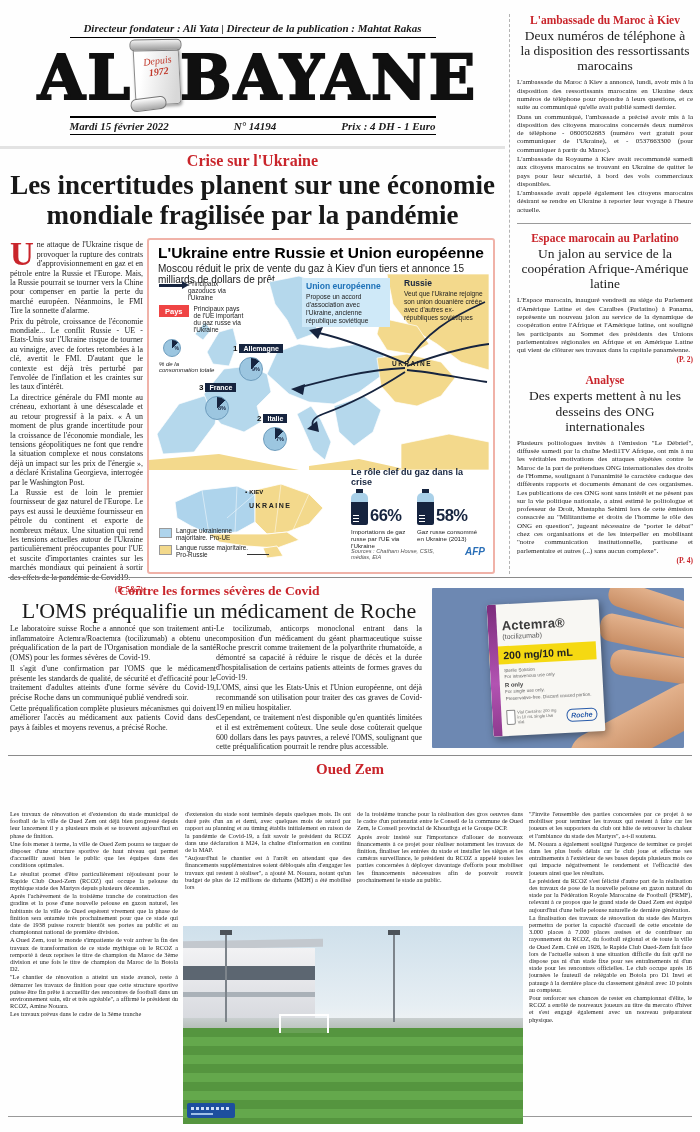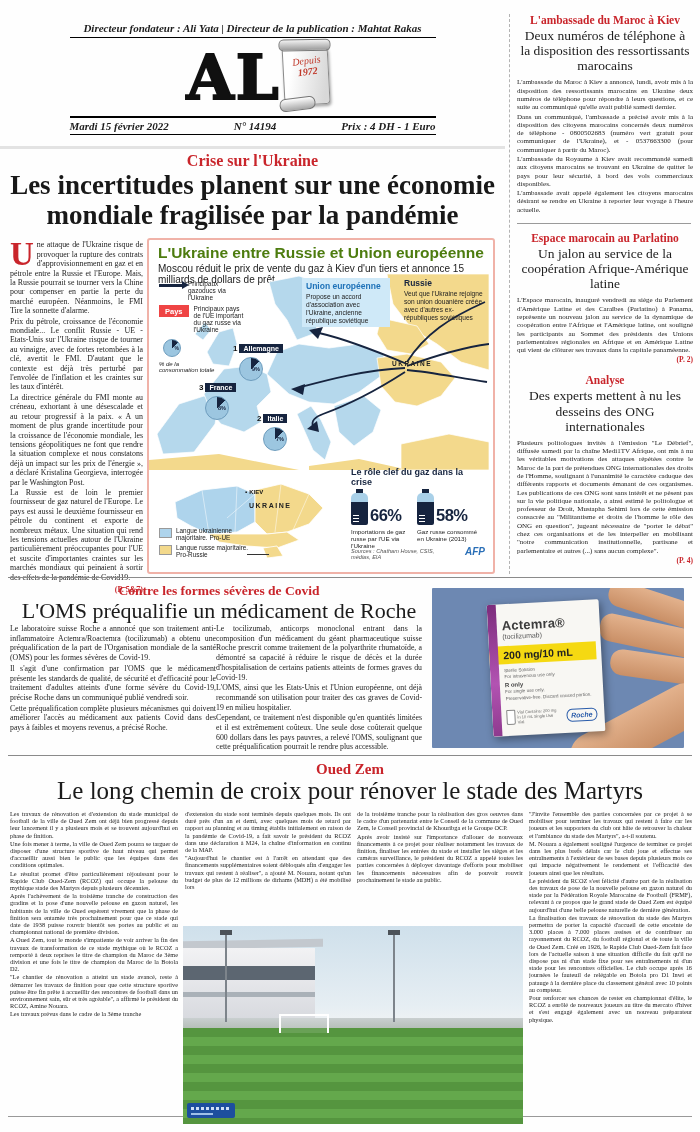--- a/index.html
+++ b/index.html
@@ -42,21 +42,21 @@
   .lead-kicker{color:#c9252b;font-weight:bold;font-size:16px;text-align:center;margin-top:3px;}
   .lead-headline{font-weight:bold;font-size:27px;line-height:1.1;text-align:center;margin:1px 8px 0;color:#181818;}
   .lead-row{display:flex;margin-top:8px;}
   .lead-col{width:147px;padding:2px 4px 0 10px;font-size:7.9px;line-height:9.4px;text-align:justify;box-sizing:border-box;}
   .lead-col p{margin:0 0 1px;}
   .dropcap{float:left;font-size:33px;line-height:26px;font-weight:bold;color:#c9252b;padding:1px 3px 0 0;}
   .lead-ref{color:#c9252b;font-weight:bold;font-size:8px;text-align:right;margin-top:3px;}
   
   .ig{position:relative;width:344px;height:332px;border:2px solid #f0b2a8;border-radius:3px;background:#fff;
       font-family:"Liberation Sans",sans-serif;overflow:hidden;flex:none;}
-  .ig-title{position:absolute;left:9px;top:4px;color:#4d7c0f;font-weight:bold;font-size:15.5px;}
+  .ig-title{position:absolute;left:9px;top:4px;color:#000000;font-weight:bold;font-size:15.5px;}
   .ig-sub{position:absolute;left:9px;top:23px;width:328px;font-size:10px;color:#222;}
   .ig-map{position:absolute;left:0;top:34px;}
   .ig-legend{position:absolute;left:10px;top:40px;width:86px;font-size:6.5px;color:#222;z-index:3;}
   .ig-leg-row{display:flex;align-items:flex-start;margin-bottom:4px;}
   .arrow-line{position:relative;flex:none;width:24px;height:2.5px;background:#16243f;margin:4px 5px 0 0;}
   .arrow-line:after{content:"";position:absolute;right:-6px;top:-3.5px;border-left:7px solid #16243f;
                     border-top:4.5px solid transparent;border-bottom:4.5px solid transparent;}
   .pays-box{flex:none;background:#ef4444;color:#fff;font-weight:bold;font-size:7.5px;padding:1.5px 6px;margin-right:5px;}
   .pie{width:22px;height:22px;border-radius:50%;background:conic-gradient(#16243f 0 13%,#9cc6e0 13% 100%);
        border:1px solid #6d9cbd;position:relative;}
@@ -178,20 +178,21 @@
     <div class="directors-rule"></div>
     <div class="mast-row">
       <span class="mast-word">AL</span>
       <span class="scroll">
         <span class="scroll-paper"></span>
         <span class="scroll-text">
           <i>Depuis</i>
           <b>1972</b>
         </span>
       </span>
+      <span class="mast-word">BAYANE</span>
     </div>
     <div class="rule-thick"></div>
     <div class="dateline">
       <span>Mardi 15 février 2022</span>
       <span>N° 14194</span>
       <span>Prix : 4 DH - 1 Euro</span>
     </div>
     <div class="rule-thin"></div>
   </header>
 
@@ -419,21 +420,20 @@
             <span class="roche">Roche</span>
           </div>
         </div>
       </div>
     </figure>
   </section>
 
   <section class="ouedzem">
     <div class="oz-rule"></div>
     <div class="oz-kicker">Oued Zem</div>
-    <h2 class="oz-headline" style="margin:0;font-weight:normal">Le long chemin de croix pour rénover le stade des Martyrs</h2>
     <div class="oz-col oz-c1">
         <p>Les travaux de rénovation et d'extension du stade municipal de football de la ville de Oued Zem ont déjà bien progressé depuis leur lancement il y a plusieurs mois et se trouvent aujourd'hui en phase de finition.</p>
         <p>Une fois mener à terme, la ville de Oued Zem pourra se targuer de disposer d'une structure sportive de haut niveau qui permet d'accueillir aussi bien le public que les équipes dans des conditions optimales.</p>
         <p>Le résultat promet d'être particulièrement réjouissant pour le Rapide Club Oued-Zem (RCOZ) qui occupe la pelouse du mythique stade des Martyrs depuis plusieurs décennies.</p>
         <p>Après l'achèvement de la troisième tranche de construction des gradins et la pose d'une nouvelle pelouse en gazon naturel, les habitants de la ville de Oued espèrent vivement que la phase de finition sera entamée très prochainement pour que ce stade qui date de 1938 puisse rouvrir bientôt ses portes au public et au championnat national de première division.</p>
         <p>A Oued Zem, tout le monde s'impatiente de voir arriver la fin des travaux de transformation de ce stade mythique où le RCOZ a remporté à deux reprises le titre de champion du Maroc de 3ème division et une fois le titre de champion du Maroc de la Botola D2.</p>
         <p>"Le chantier de rénovation a atteint un stade avancé, reste à démarrer les travaux de finition pour que cette structure sportive puisse être fin prête à accueillir des rencontres de football dans un environnement sain, sûr et très agréable", a affirmé le président du RCOZ, Amine Nouara.</p>
         <p>Les travaux prévus dans le cadre de la 3ème tranche</p>
       </div>
     <div class="oz-col oz-c2">

